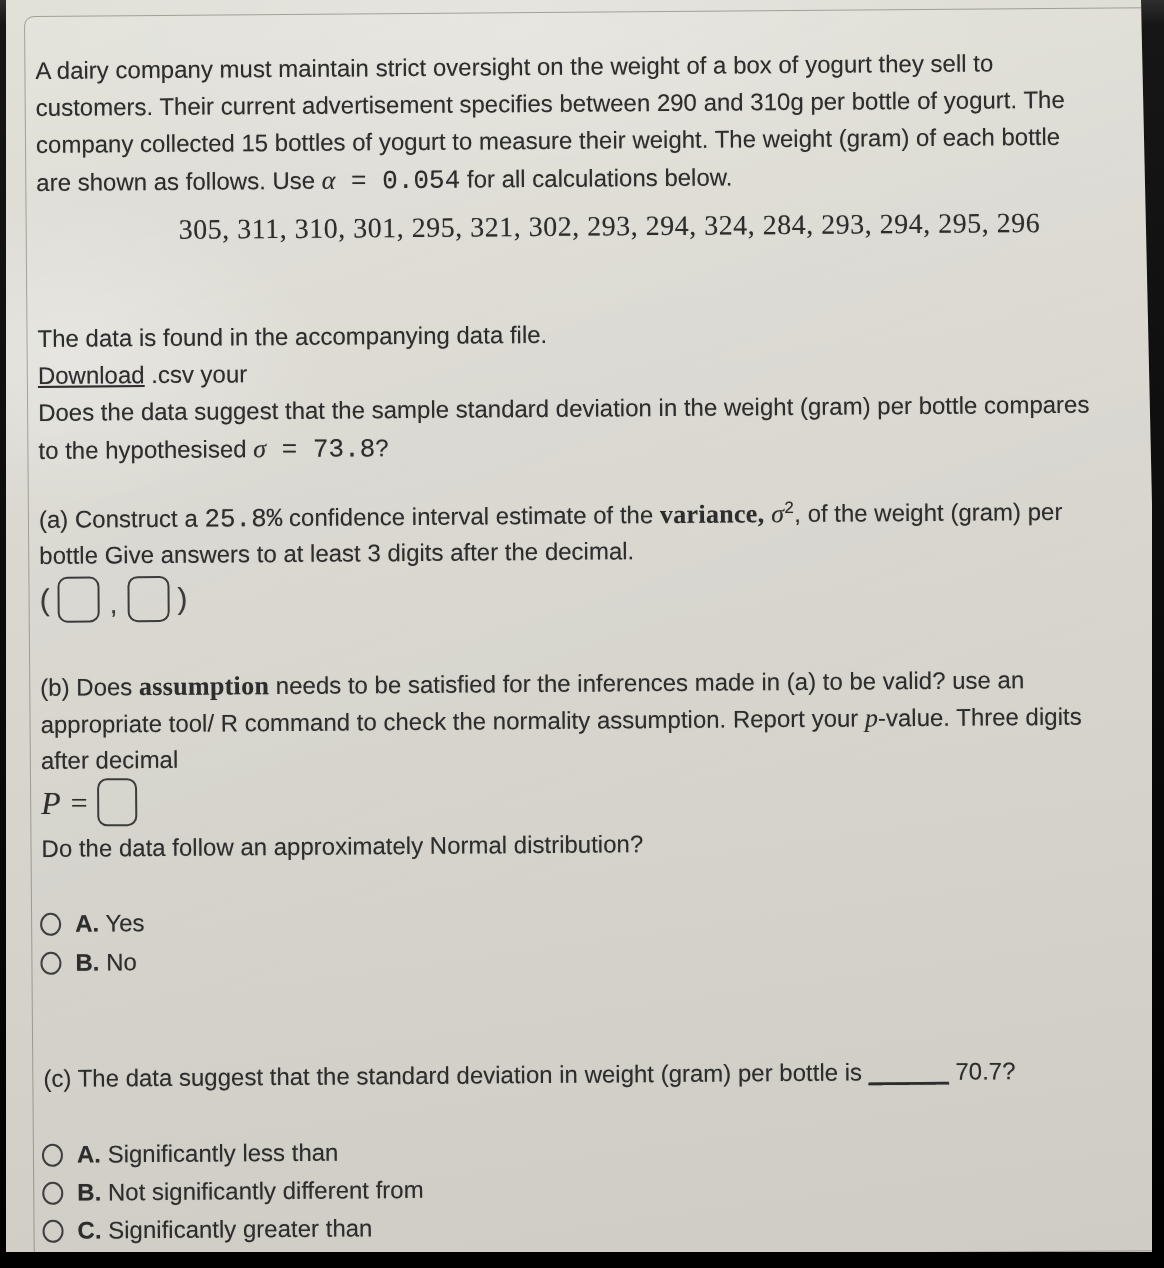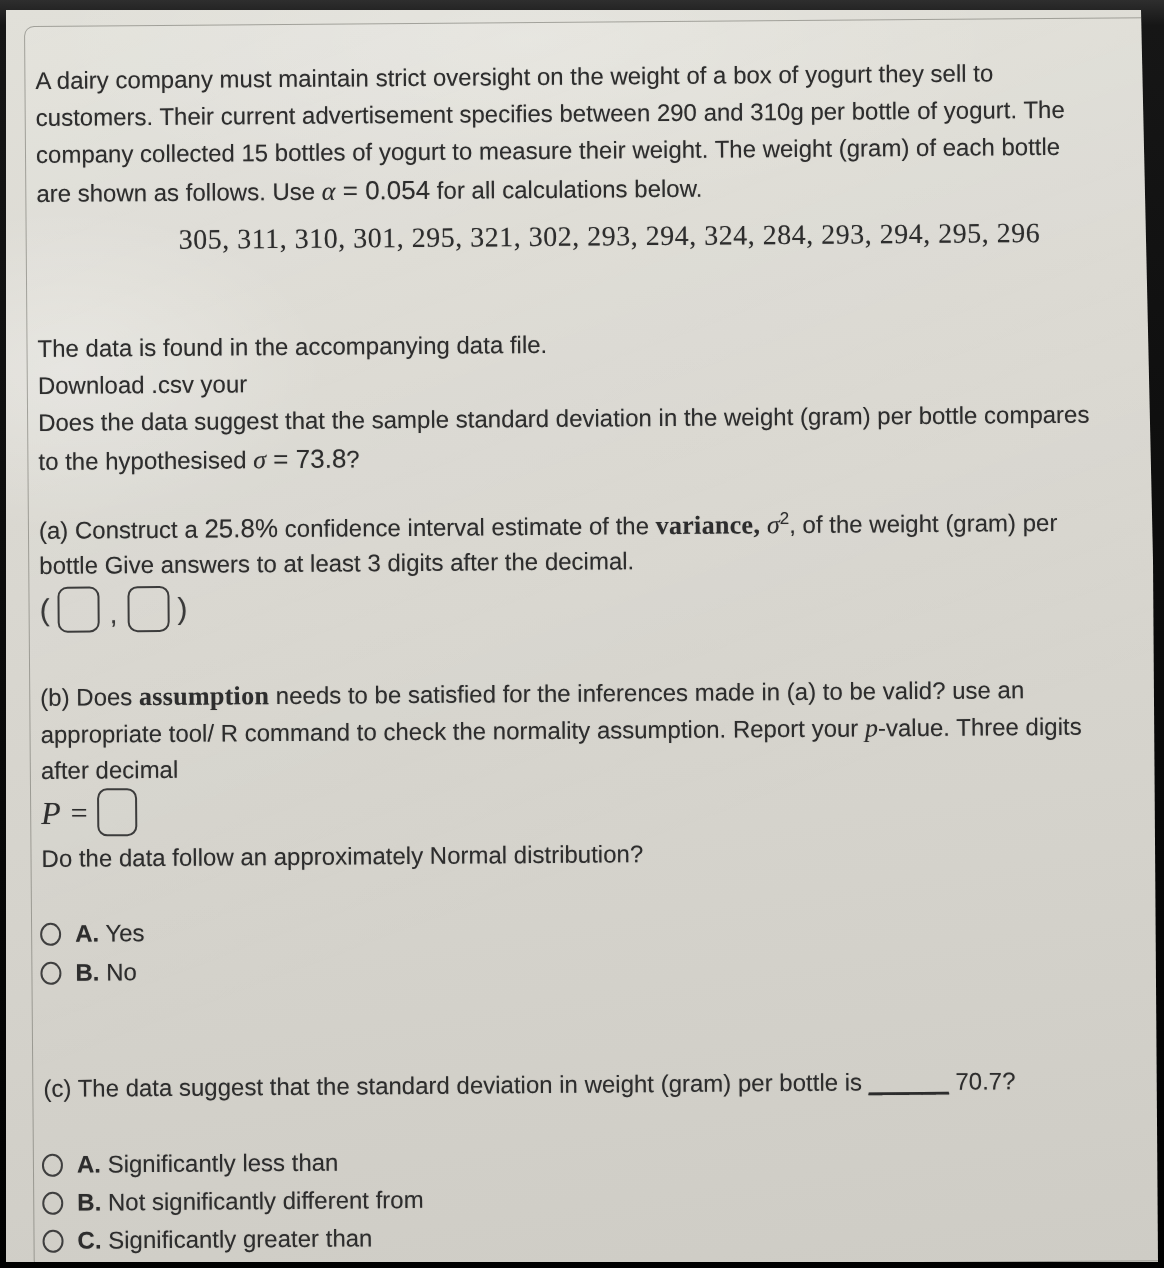--- a/index.html
+++ b/index.html
@@ -2,48 +2,47 @@
 <html><head>
 <meta charset="utf-8">
 <style>
   html,body{margin:0;padding:0;}
   body{
     width:1164px;height:1268px;overflow:hidden;position:relative;
     background:linear-gradient(180deg,#2e2e2e 0%,#161616 2%,#0a0a0a 55%,#000 100%);
     font-family:"Liberation Sans",sans-serif;
   }
   .screen{
-    position:absolute;left:6px;top:10px;width:1146px;height:1252px;
+    position:absolute;left:6px;top:0;width:1146px;height:1252px;
     background:
       radial-gradient(ellipse 420px 260px at 60px 360px, rgba(255,255,255,0.28), transparent 62%),
       radial-gradient(ellipse 700px 240px at 45% 30px, rgba(255,255,255,0.18), transparent 70%),
       linear-gradient(172deg,#e1e0d9 0%,#dbd9d2 30%,#d5d3cc 65%,#ceccc5 100%);
     clip-path:polygon(0 0,1135px 0,1147px 550px,1152px 100%,0 100%);
     overflow:hidden;
-    padding-left:8px;
   }
   .card{
     position:absolute;left:18px;top:16px;width:1450px;height:1242px;
     border:1px solid rgba(108,108,100,0.55);
     border-radius:10px;
     background:linear-gradient(160deg,rgba(255,255,255,0.10),rgba(255,255,255,0.0) 60%);
     transform:rotate(-0.45deg);
     transform-origin:0 0;
   }
   .line{
     position:absolute;left:10px;white-space:nowrap;
     font-size:24px;color:#2d2d2d;
     text-shadow:0 0 1px rgba(45,45,45,0.35);
   }
-  .m  {font-family:Liberation Sans, sans-serif;font-size:26px;}
+  .m  {font-family:Liberation Mono, monospace;font-size:26px;}
   .mi {font-family:"Liberation Serif",serif;font-style:italic;font-size:26px;}
   .mb {font-family:"Liberation Serif",serif;font-weight:700;font-size:26px;letter-spacing:0.3px;}
   sup.m{font-size:17px;}
   .data-line{left:152px;font-family:"Liberation Serif",serif;font-size:28px;letter-spacing:0.5px;}
-  .dl-link{color:#2d2d2d;cursor:pointer;}
+  .dl-link{text-decoration:underline;color:#2d2d2d;cursor:pointer;}
   .answer-row{display:flex;align-items:center;gap:8px;}
   .paren{font-size:30px;color:#3a3a3a;}
   .comma{font-size:28px;color:#3a3a3a;align-self:flex-end;margin:0 2px 2px 2px;}
   .input-box{
     width:42px;height:46px;border:2px solid #3c3c3c;border-radius:10px;
     background:transparent;box-sizing:border-box;
   }
   .p-row{display:flex;align-items:center;gap:10px;}
   .p-sym{font-family:"Liberation Serif",serif;font-style:italic;font-size:32px;}
   .p-eq{font-family:"Liberation Serif",serif;font-size:30px;}

